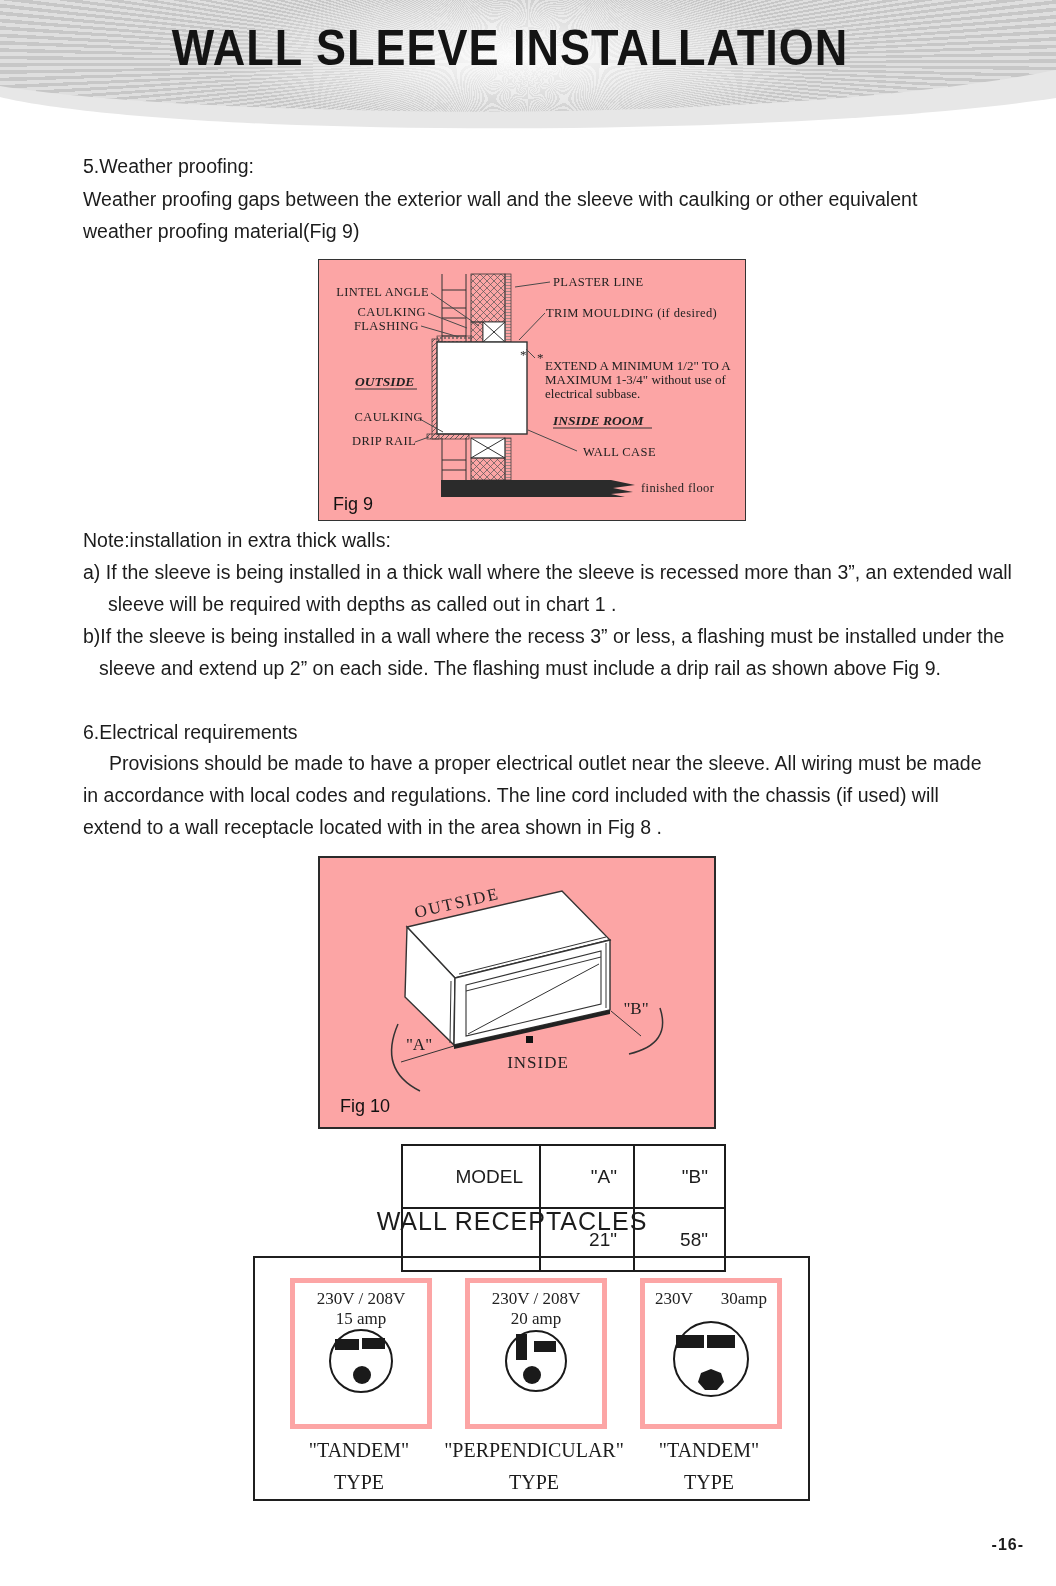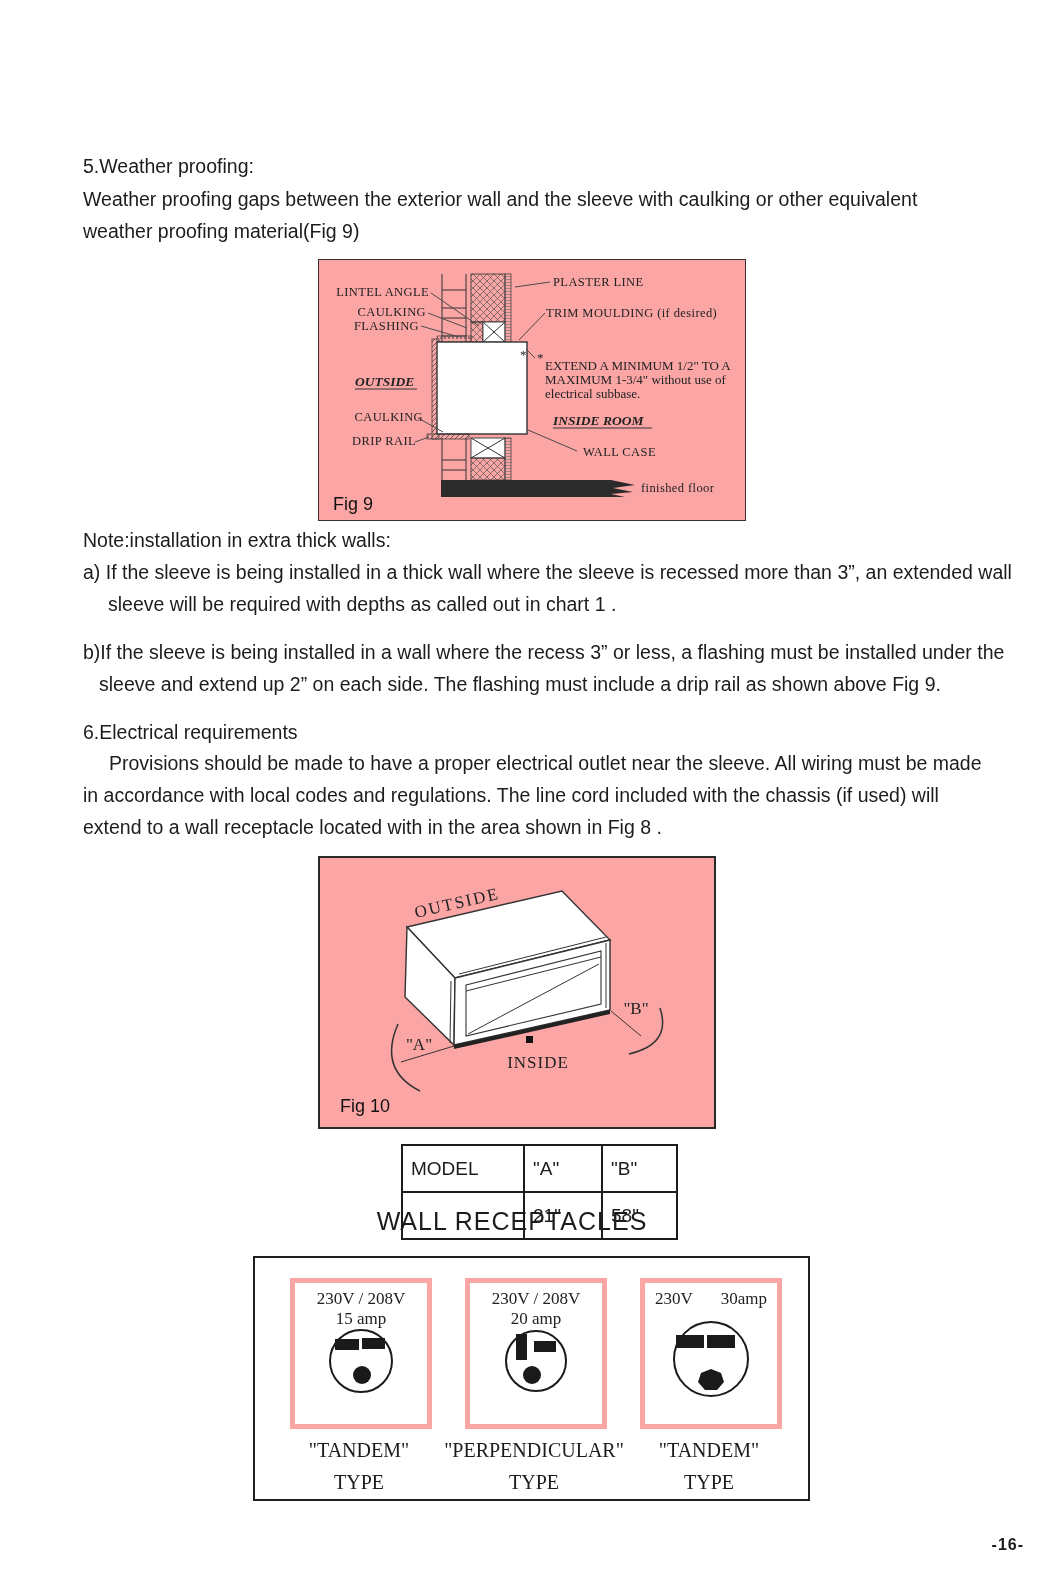--- a/index.html
+++ b/index.html
@@ -38,22 +38,22 @@
   svg .caption{font-family:"Liberation Sans",sans-serif;font-size:18px;fill:#111;}
   svg .lbl{font-size:12.5px;letter-spacing:.4px;}
   svg .lbl-big{font-size:13px;}
   svg .zone{font-size:13.5px;font-weight:bold;font-style:italic;}
   svg .ldr{stroke:#4a4a4a;stroke-width:1;fill:none;}
   svg .ln{stroke:#333;fill:none;}
 
   
   .dimtable{position:absolute;left:401px;top:1144px;border-collapse:collapse;
      font-size:19px;color:#1c1c1c;}
-  .dimtable th,.dimtable td{border:2px solid #1c1c1c;text-align:left;
-     font-weight:normal;padding:8px;height:29px;}
+  .dimtable th,.dimtable td{border:2px solid #1c1c1c;text-align:right;
+     font-weight:normal;padding:16px;height:29px;}
   .c-model{width:104px;} .c-a{width:60px;} .c-b{width:57px;}
 
   
   .recep-title{position:absolute;left:0;top:1207px;width:1024px;text-align:center;
      font-size:25px;letter-spacing:1px;}
   .recep-box{position:absolute;left:253px;top:1256px;width:553px;height:241px;
      border:2.5px solid #1f1f1f;}
   .rpanel{position:absolute;top:20px;width:132px;height:141px;border:5px solid #fca5a5;}
   .rp1{left:35px;} .rp2{left:210px;} .rp3{left:385px;}
   .rtype{position:absolute;top:176px;width:220px;text-align:center;
@@ -63,20 +63,25 @@
 
   
   .footer{position:absolute;left:0;top:1536px;width:1024px;text-align:right;
      font-size:16px;font-weight:600;letter-spacing:1px;}
 </style>
 </head>
 <body>
 
 <div class="page">
 
+  <div class="banner">
+    <div class="banner-under"></div>
+    <div class="banner-band"></div>
+    <div class="banner-title">WALL SLEEVE INSTALLATION</div>
+  </div>
 
 
   <div class="tblock heading" style="top:150px;">5.Weather proofing:</div>
   <div class="tblock" style="top:183px;">Weather proofing gaps between the exterior wall and the sleeve with caulking or other equivalent weather proofing material(Fig 9)</div>
 
   <div class="figbox fig9">
     <svg width="426" height="257" viewBox="0 0 426 257">
       <defs>
         <pattern id="p-x" width="7" height="7" patternUnits="userSpaceOnUse">
           <path d="M0,7 L7,0 M0,0 L7,7" stroke="#555" stroke-width="0.7"></path>
@@ -155,21 +160,21 @@
       <text class="zone" x="234" y="165">INSIDE ROOM</text>
       <line class="ln" x1="234" y1="168" x2="333" y2="168"></line>
       <text class="lbl" x="264" y="196">WALL CASE</text>
       <text class="lbl" x="322" y="232">finished floor</text>
       <text class="caption" x="14" y="250">Fig 9</text>
     </svg>
   </div>
 
   <div class="tblock" style="top:524px;">Note:installation in extra thick walls:</div>
   <div class="tblock hang-a" style="top:556px;">a) If the sleeve is being installed in a thick wall where the sleeve is recessed more than 3”, an extended wall sleeve will be required with depths as called out in chart 1 .</div>
-  <div class="tblock hang-b" style="top:620px;margin-top:16px;">b)If the sleeve is being installed in a wall where the recess 3” or less, a flashing must be installed under the sleeve and extend up 2” on each side. The flashing must include a drip rail as shown above Fig 9.</div>
+  <div class="tblock hang-b" style="top:620px;">b)If the sleeve is being installed in a wall where the recess 3” or less, a flashing must be installed under the sleeve and extend up 2” on each side. The flashing must include a drip rail as shown above Fig 9.</div>
 
   <div class="tblock heading" style="top:716px;">6.Electrical requirements</div>
   <div class="tblock indent-first" style="top:747px;">Provisions should be made to have a proper electrical outlet near the sleeve. All wiring must be made in accordance with local codes and regulations. The line cord included with the chassis (if used) will extend to a wall receptacle located with in the area shown in Fig 8 .</div>
 
   <div class="figbox fig10">
     <svg width="390" height="265" viewBox="0 0 390 265">
 
       <g fill="#fff" stroke="#333" stroke-width="1.4">
         <polygon points="87,69 242,33 290,82 135,120"></polygon>
         <polygon points="87,69 135,120 134,187 85,139"></polygon>

